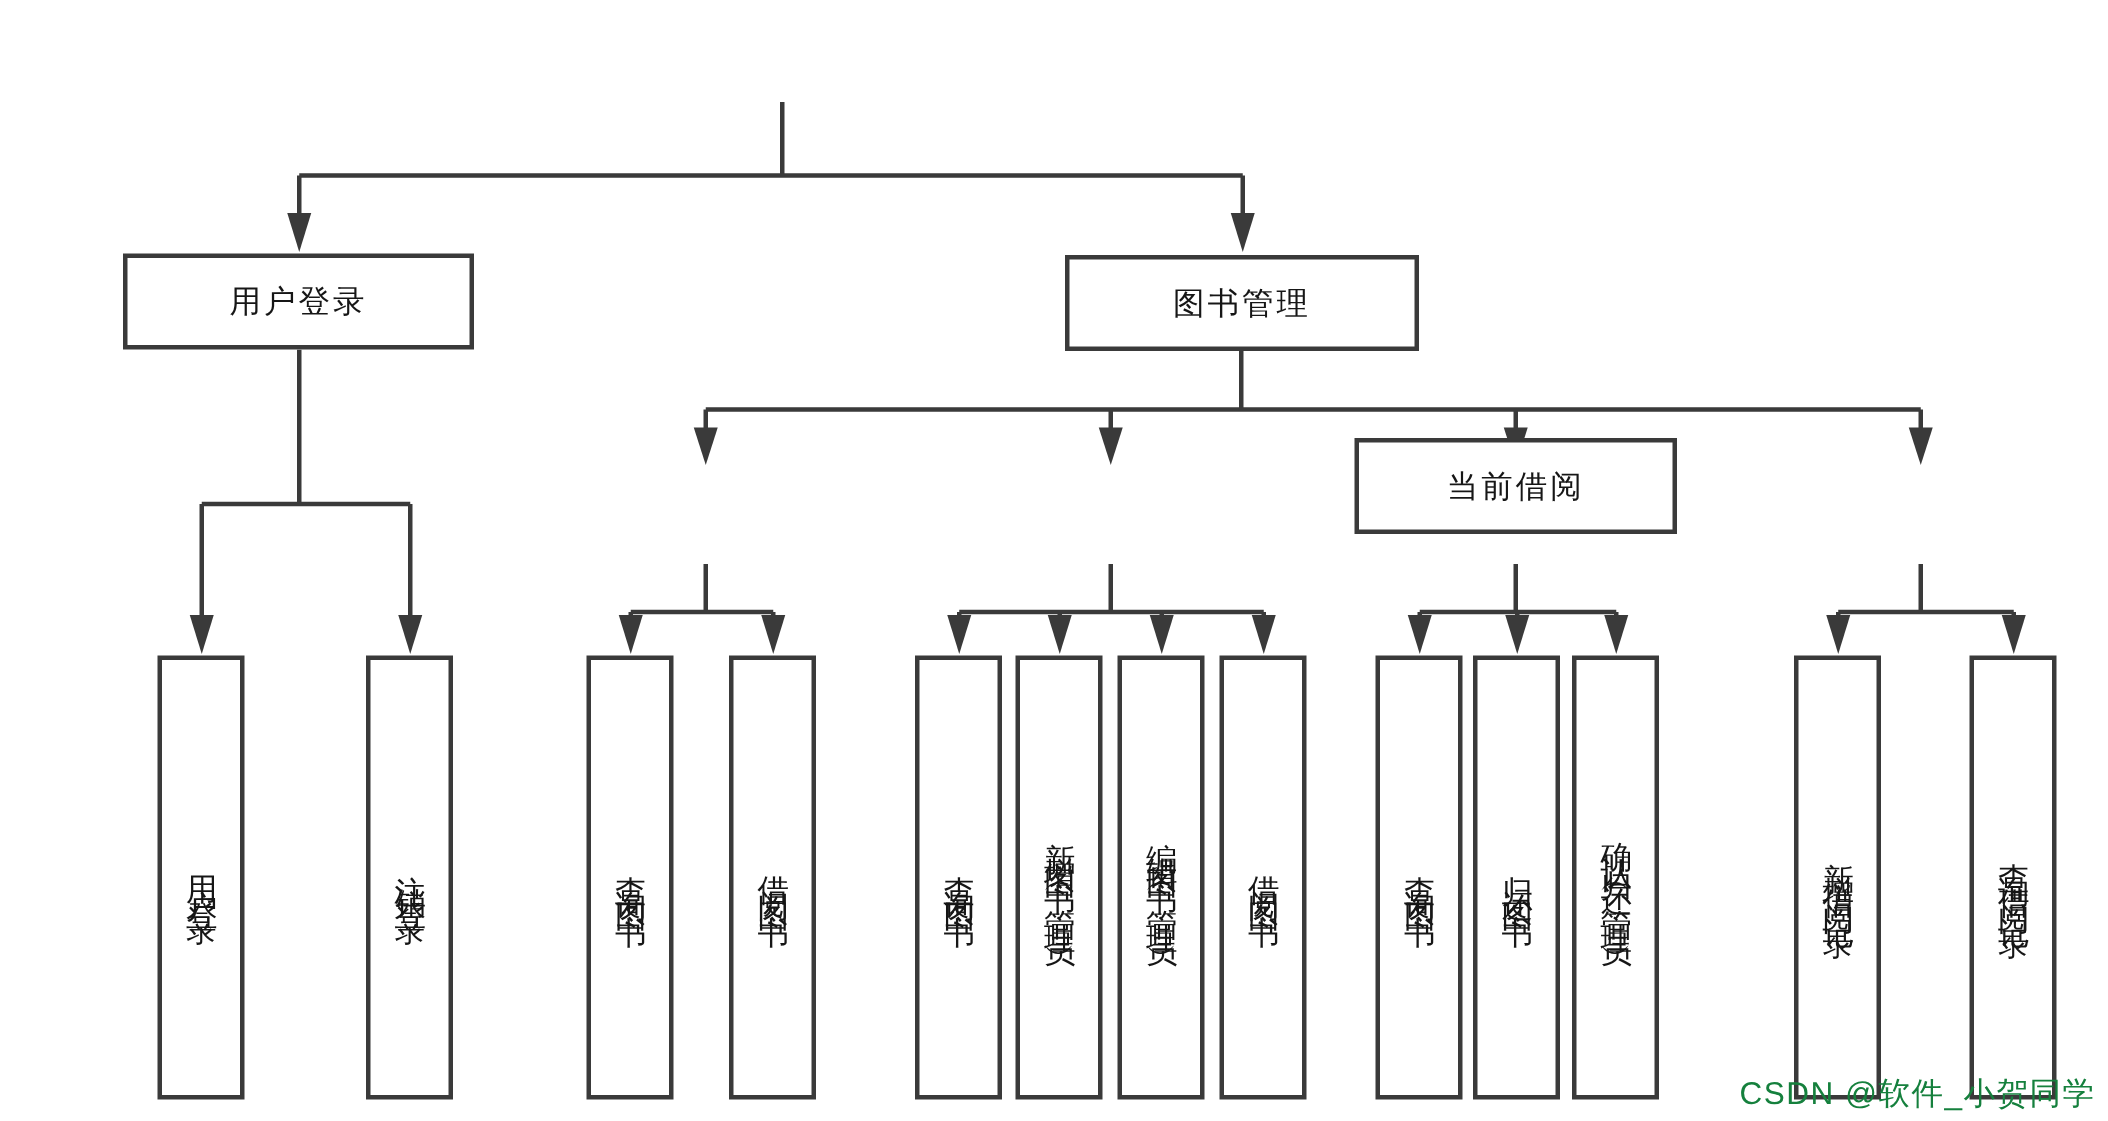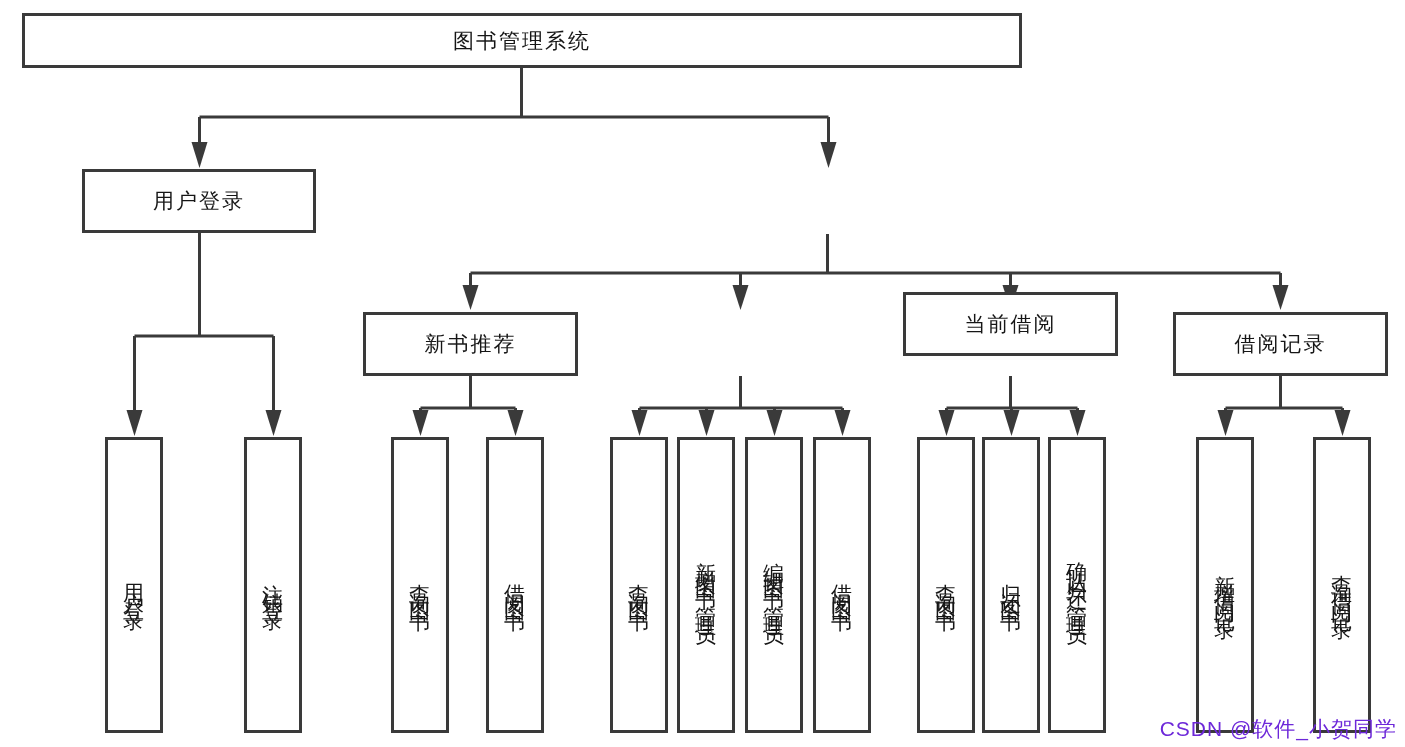--- a/index.html
+++ b/index.html
@@ -33,21 +33,21 @@
     font-size:21px;
     letter-spacing:9px;
     line-height:1;
     white-space:nowrap;
   }
   .watermark{
     position:absolute;
     right:8px;
     bottom:4px;
     font-size:21px;
-    color:#6d28d9;
+    color:#15803d;
     letter-spacing:1px;
     z-index:3;
     white-space:nowrap;
   }
 </style>
 </head>
 <body>
 
 <div id="canvas">
 
@@ -87,36 +87,30 @@
       <polygon points="766.5,410 782.5,410 774.5,436"></polygon>
       <polygon points="834.5,410 850.5,410 842.5,436"></polygon>
       <polygon points="938.5,410 954.5,410 946.5,436"></polygon>
       <polygon points="1003.5,410 1019.5,410 1011.5,436"></polygon>
       <polygon points="1069.5,410 1085.5,410 1077.5,436"></polygon>
       <polygon points="1217.5,410 1233.5,410 1225.5,436"></polygon>
       <polygon points="1334.5,410 1350.5,410 1342.5,436"></polygon>
     </g>
   </svg>
 
-  <div class="node h" style="left:22px;top:13px;width:1000px;height:55px">
-    <span>图书管理系统</span>
-  </div>
 
   <div class="node h" style="left:82px;top:169px;width:234px;height:64px">
     <span>用户登录</span>
   </div>
+  <div class="node h" style="left:710px;top:170px;width:236px;height:64px">
+    <span>图书管理</span>
+  </div>
 
-  <div class="node h" style="left:363px;top:312px;width:215px;height:64px">
-    <span>新书推荐</span>
-  </div>
   <div class="node h" style="left:903px;top:292px;width:215px;height:64px">
     <span>当前借阅</span>
-  </div>
-  <div class="node h" style="left:1173px;top:312px;width:215px;height:64px">
-    <span>借阅记录</span>
   </div>
 
   <div class="node v" style="left:105px;top:437px;width:58px;height:296px">
     <span>用户登录</span>
   </div>
   <div class="node v" style="left:244px;top:437px;width:58px;height:296px">
     <span>注销登录</span>
   </div>
 
   <div class="node v" style="left:391px;top:437px;width:58px;height:296px">

